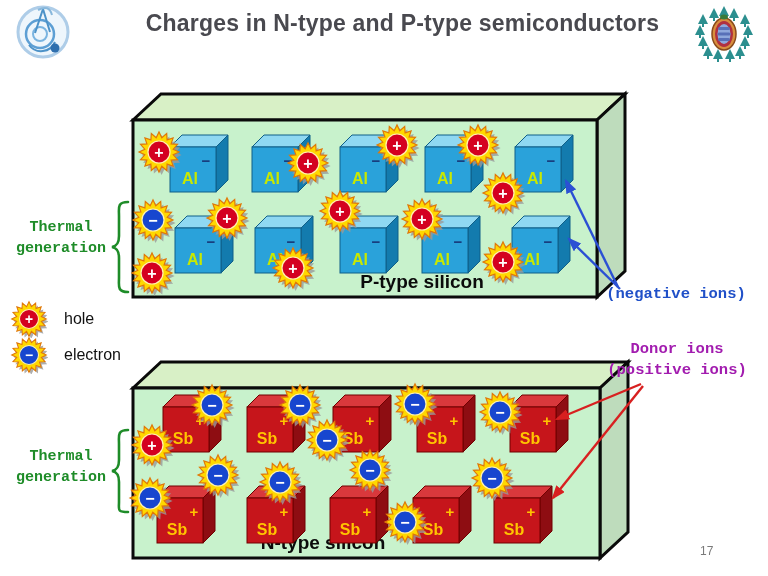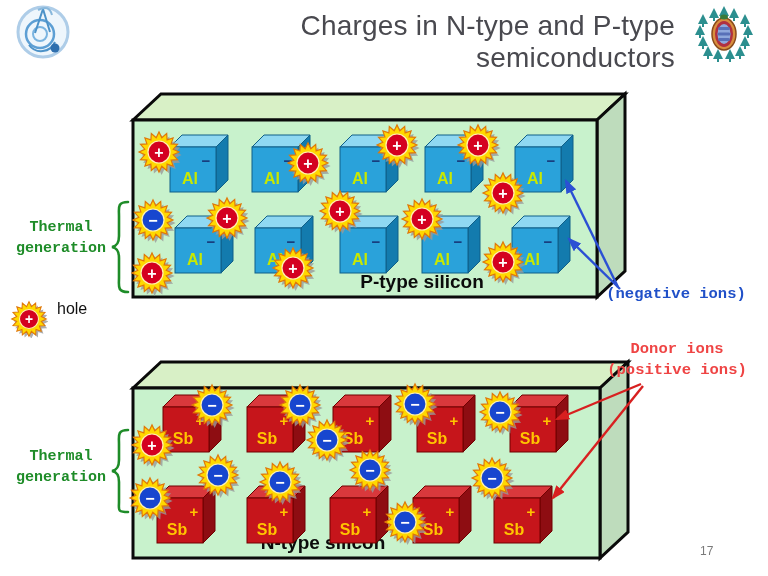--- a/index.html
+++ b/index.html
@@ -1,27 +1,27 @@
 <!DOCTYPE html>
 <html><head>
 <meta charset="utf-8">
 <style>
   html,body{margin:0;padding:0;background:#fff;}
   #slide{position:relative;width:768px;height:576px;background:#ffffff;
          font-family:"Liberation Sans",sans-serif;overflow:hidden;}
   .abs{position:absolute;}
-  #title{left:130px;top:10px;width:545px;text-align:right;
-         font-size:28px;color:#49494f;letter-spacing:.2px;}
+  #title{left:130px;top:10px;width:545px;text-align:center;
+         font-size:23px;color:#49494f;letter-spacing:.2px;font-weight:bold;}
   #diagram{left:0;top:0;width:768px;height:576px;}
   .side-note{font-weight:bold;font-size:15px;line-height:21px;text-align:center;font-family:Liberation Mono, monospace;}
   #thermal-top{left:8px;top:217px;width:106px;color:#1e8c28;}
   #thermal-bottom{left:8px;top:446px;width:106px;color:#1e8c28;}
   #acceptor-note{left:604px;top:284px;width:144px;color:#2050c8;font-size:15.5px;}
-  #donor-note{left:606px;top:339px;width:142px;color:#ef4444;font-size:15.5px;}
-  .legend-row{display:flex;align-items:flex-start;gap:9px;height:38px;
+  #donor-note{left:606px;top:339px;width:142px;color:#a21caf;font-size:15.5px;}
+  .legend-row{display:flex;align-items:center;gap:16px;height:38px;
               font-size:16px;color:#111;}
   #legend-hole{left:10px;top:300px;}
   #legend-electron{left:10px;top:336px;}
   #page-num{left:700px;top:544px;font-size:12px;color:#7a7a7a;}
   .sign{font:bold 16px "Liberation Sans",sans-serif;fill:#ffffff;text-anchor:middle;}
   .ion{font:bold 16px "Liberation Sans",sans-serif;text-anchor:middle;}
   .chg{font:bold 15px "Liberation Sans",sans-serif;text-anchor:middle;}
   .slab-label{font:bold 19px "Liberation Sans",sans-serif;fill:#0b0b0b;text-anchor:middle;}
 </style>
 </head>
@@ -188,20 +188,26 @@
 
   <div id="thermal-top" class="abs side-note">Thermal generation</div>
   <div id="thermal-bottom" class="abs side-note">Thermal generation</div>
 
   <div id="legend-hole" class="abs legend-row">
     <svg width="38" height="38" viewBox="-22 -22 44 44">
         <use href="#sb-hole"></use>
       </svg>
     <span>hole</span>
   </div>
+  <div id="legend-electron" class="abs legend-row">
+    <svg width="38" height="38" viewBox="-22 -22 44 44">
+        <use href="#sb-electron"></use>
+      </svg>
+    <span>electron</span>
+  </div>
 
   <div id="acceptor-note" class="abs side-note">
     <div>(negative ions)</div>
   </div>
   <div id="donor-note" class="abs side-note">
     <div>Donor ions</div>
     <div>(positive ions)</div>
   </div>
 
   <div id="page-num" class="abs">17</div>

